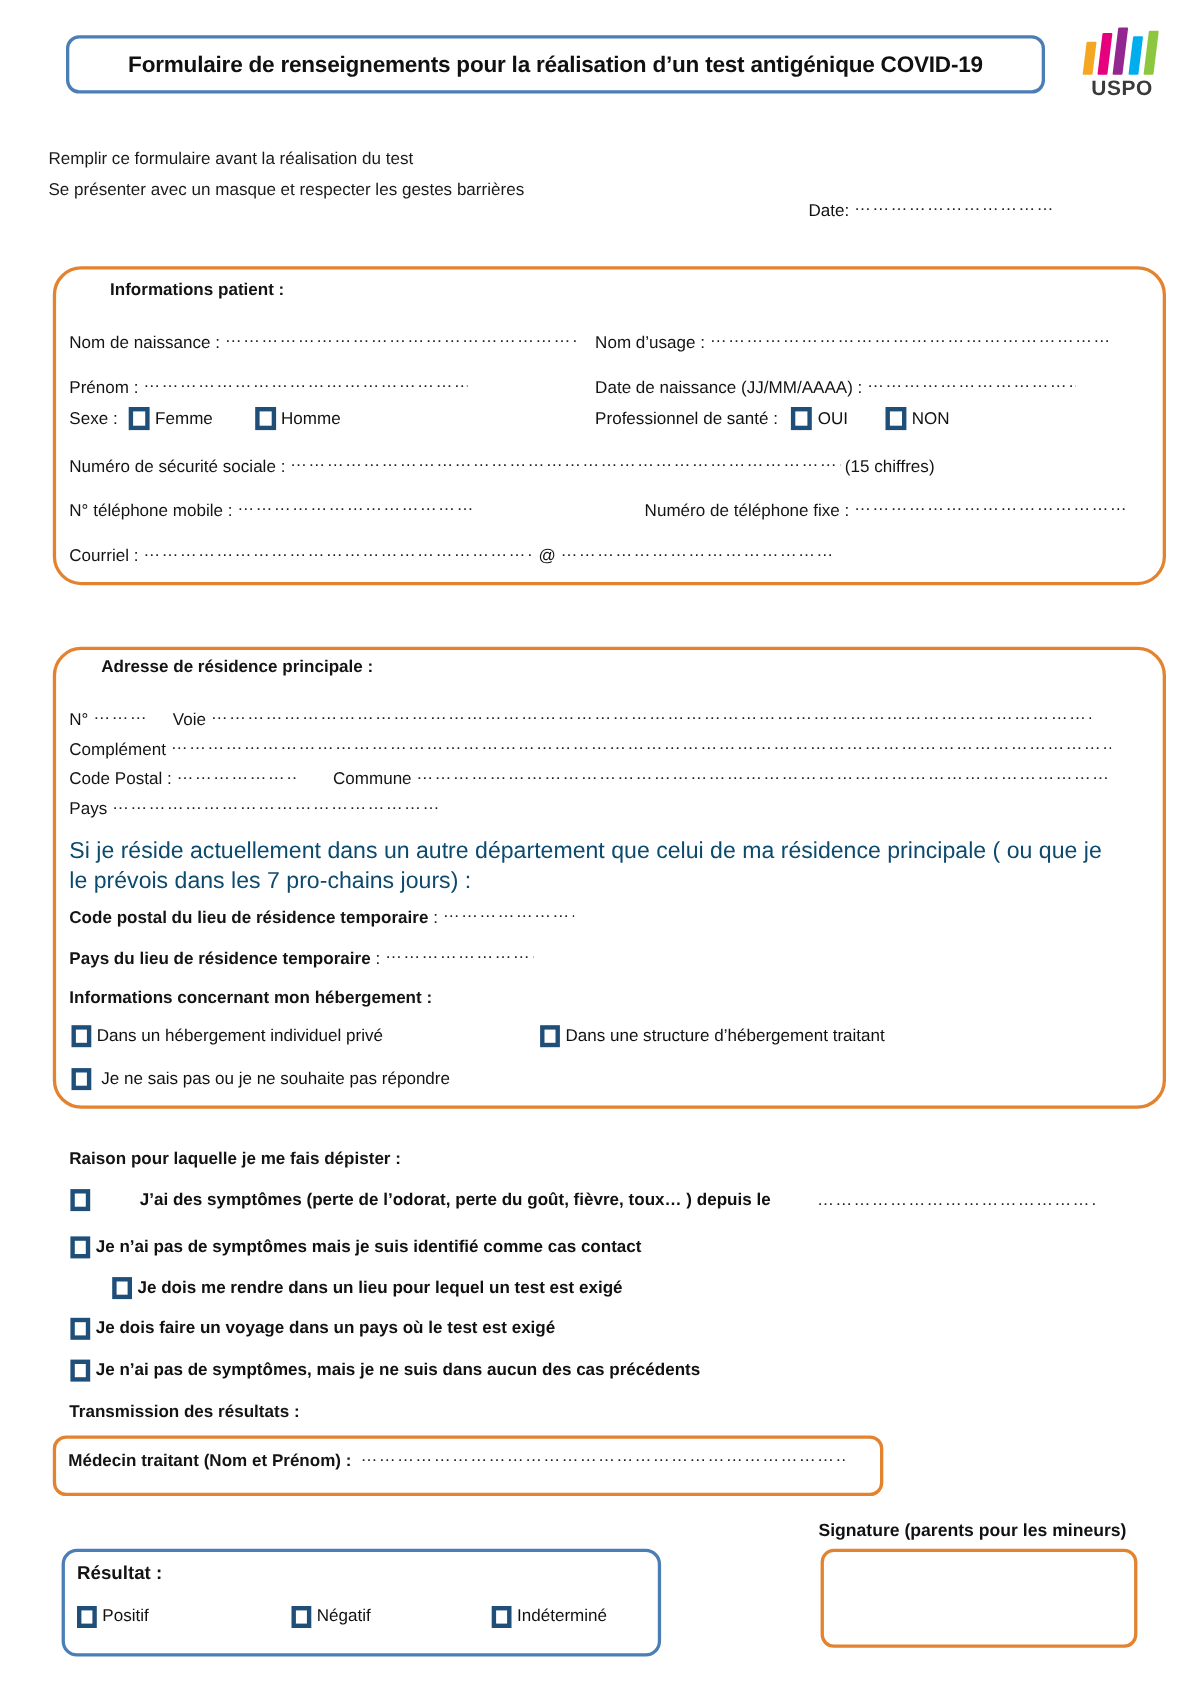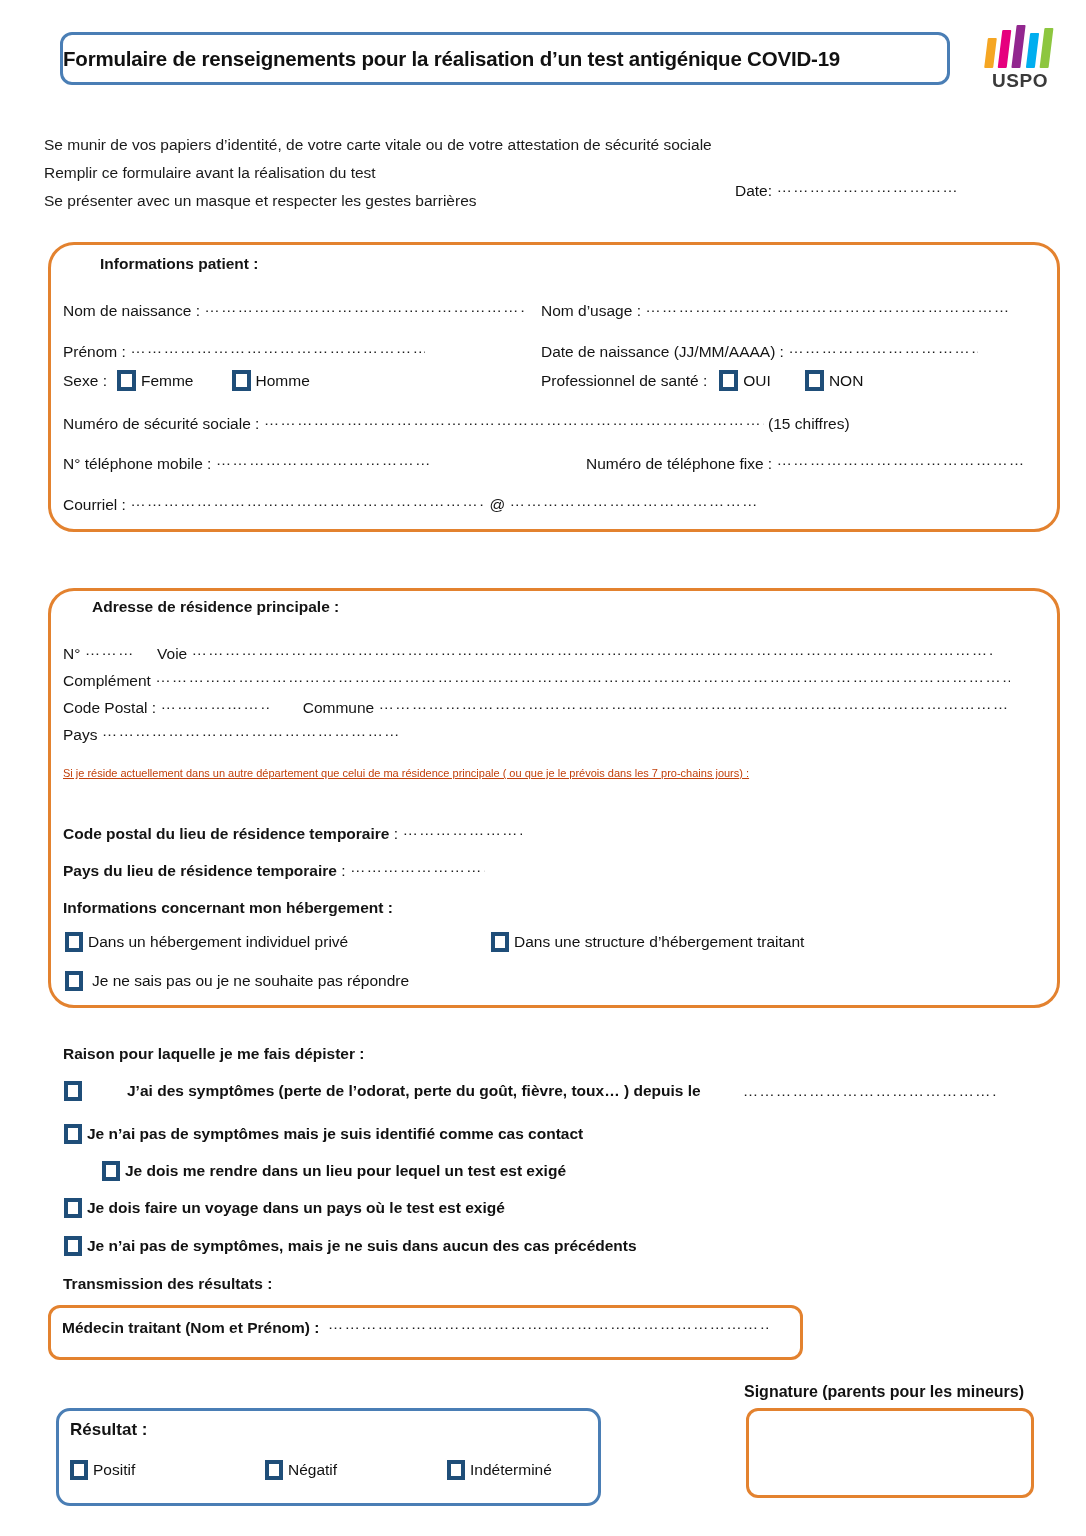--- a/index.html
+++ b/index.html
@@ -22,21 +22,21 @@
     height: 118px;
   }
   .title-box {
     position: absolute;
     left: 60px; top: 32px;
     width: 890px; height: 53px;
     border: 3px solid #4A7EB5;
     border-radius: 12px;
     display: flex;
     align-items: center;
-    justify-content: flex-start;
+    justify-content: center;
     background: #ffffff;
   }
   .title-text {
     font-size: 20.5px;
     font-weight: bold;
     letter-spacing: -0.2px;
     color: #111111;
     white-space: nowrap;
   }
   .logo {
@@ -140,24 +140,23 @@
     width: 18px; height: 20px;
     border-width: 4px;
   }
 
   .lbl { margin-left: 5px; }
 
   .bold { font-weight: bold; }
 
   .para {
     position: absolute;
-    font-size: 11px;
+    font-size: 21px;
     line-height: 27px;
-    color: #c2410c;
-    text-decoration: underline;
+    color: #0c4a6e;
   }
 
   .cb-row {
     position: absolute;
     display: flex;
     align-items: center;
     font-size: 15.5px;
     white-space: nowrap;
   }
   .cb-row.bold { font-weight: bold; }
@@ -183,21 +182,20 @@
       <i style="left:16px; height:38px; background:#E6007E; transform:skewX(-7deg);"></i>
       <i style="left:30px; height:43px; background:#92278F; transform:skewX(-7deg);"></i>
       <i style="left:44px; height:35px; background:#00AEEF; transform:skewX(-7deg);"></i>
       <i style="left:58px; height:40px; background:#8DC63F; transform:skewX(-7deg);"></i>
     </div>
     <div class="logo-text">USPO</div>
   </div>
 </div>
 
 <div class="intro">
-  <div class="intro-line">Se munir de vos papiers d’identité, de votre carte vitale ou de votre attestation de sécurité sociale</div>
   <div class="intro-line">Remplir ce formulaire avant la réalisation du test</div>
   <div class="intro-line">Se présenter avec un masque et respecter les gestes barrières</div>
 </div>
 <div class="date-field">
   <span>Date:</span>
   <span class="dots">……………………………</span>
 </div>
 
 <div class="panel-orange" style="left:48px; top:242px; width:1012px; height:290px;"></div>
 

